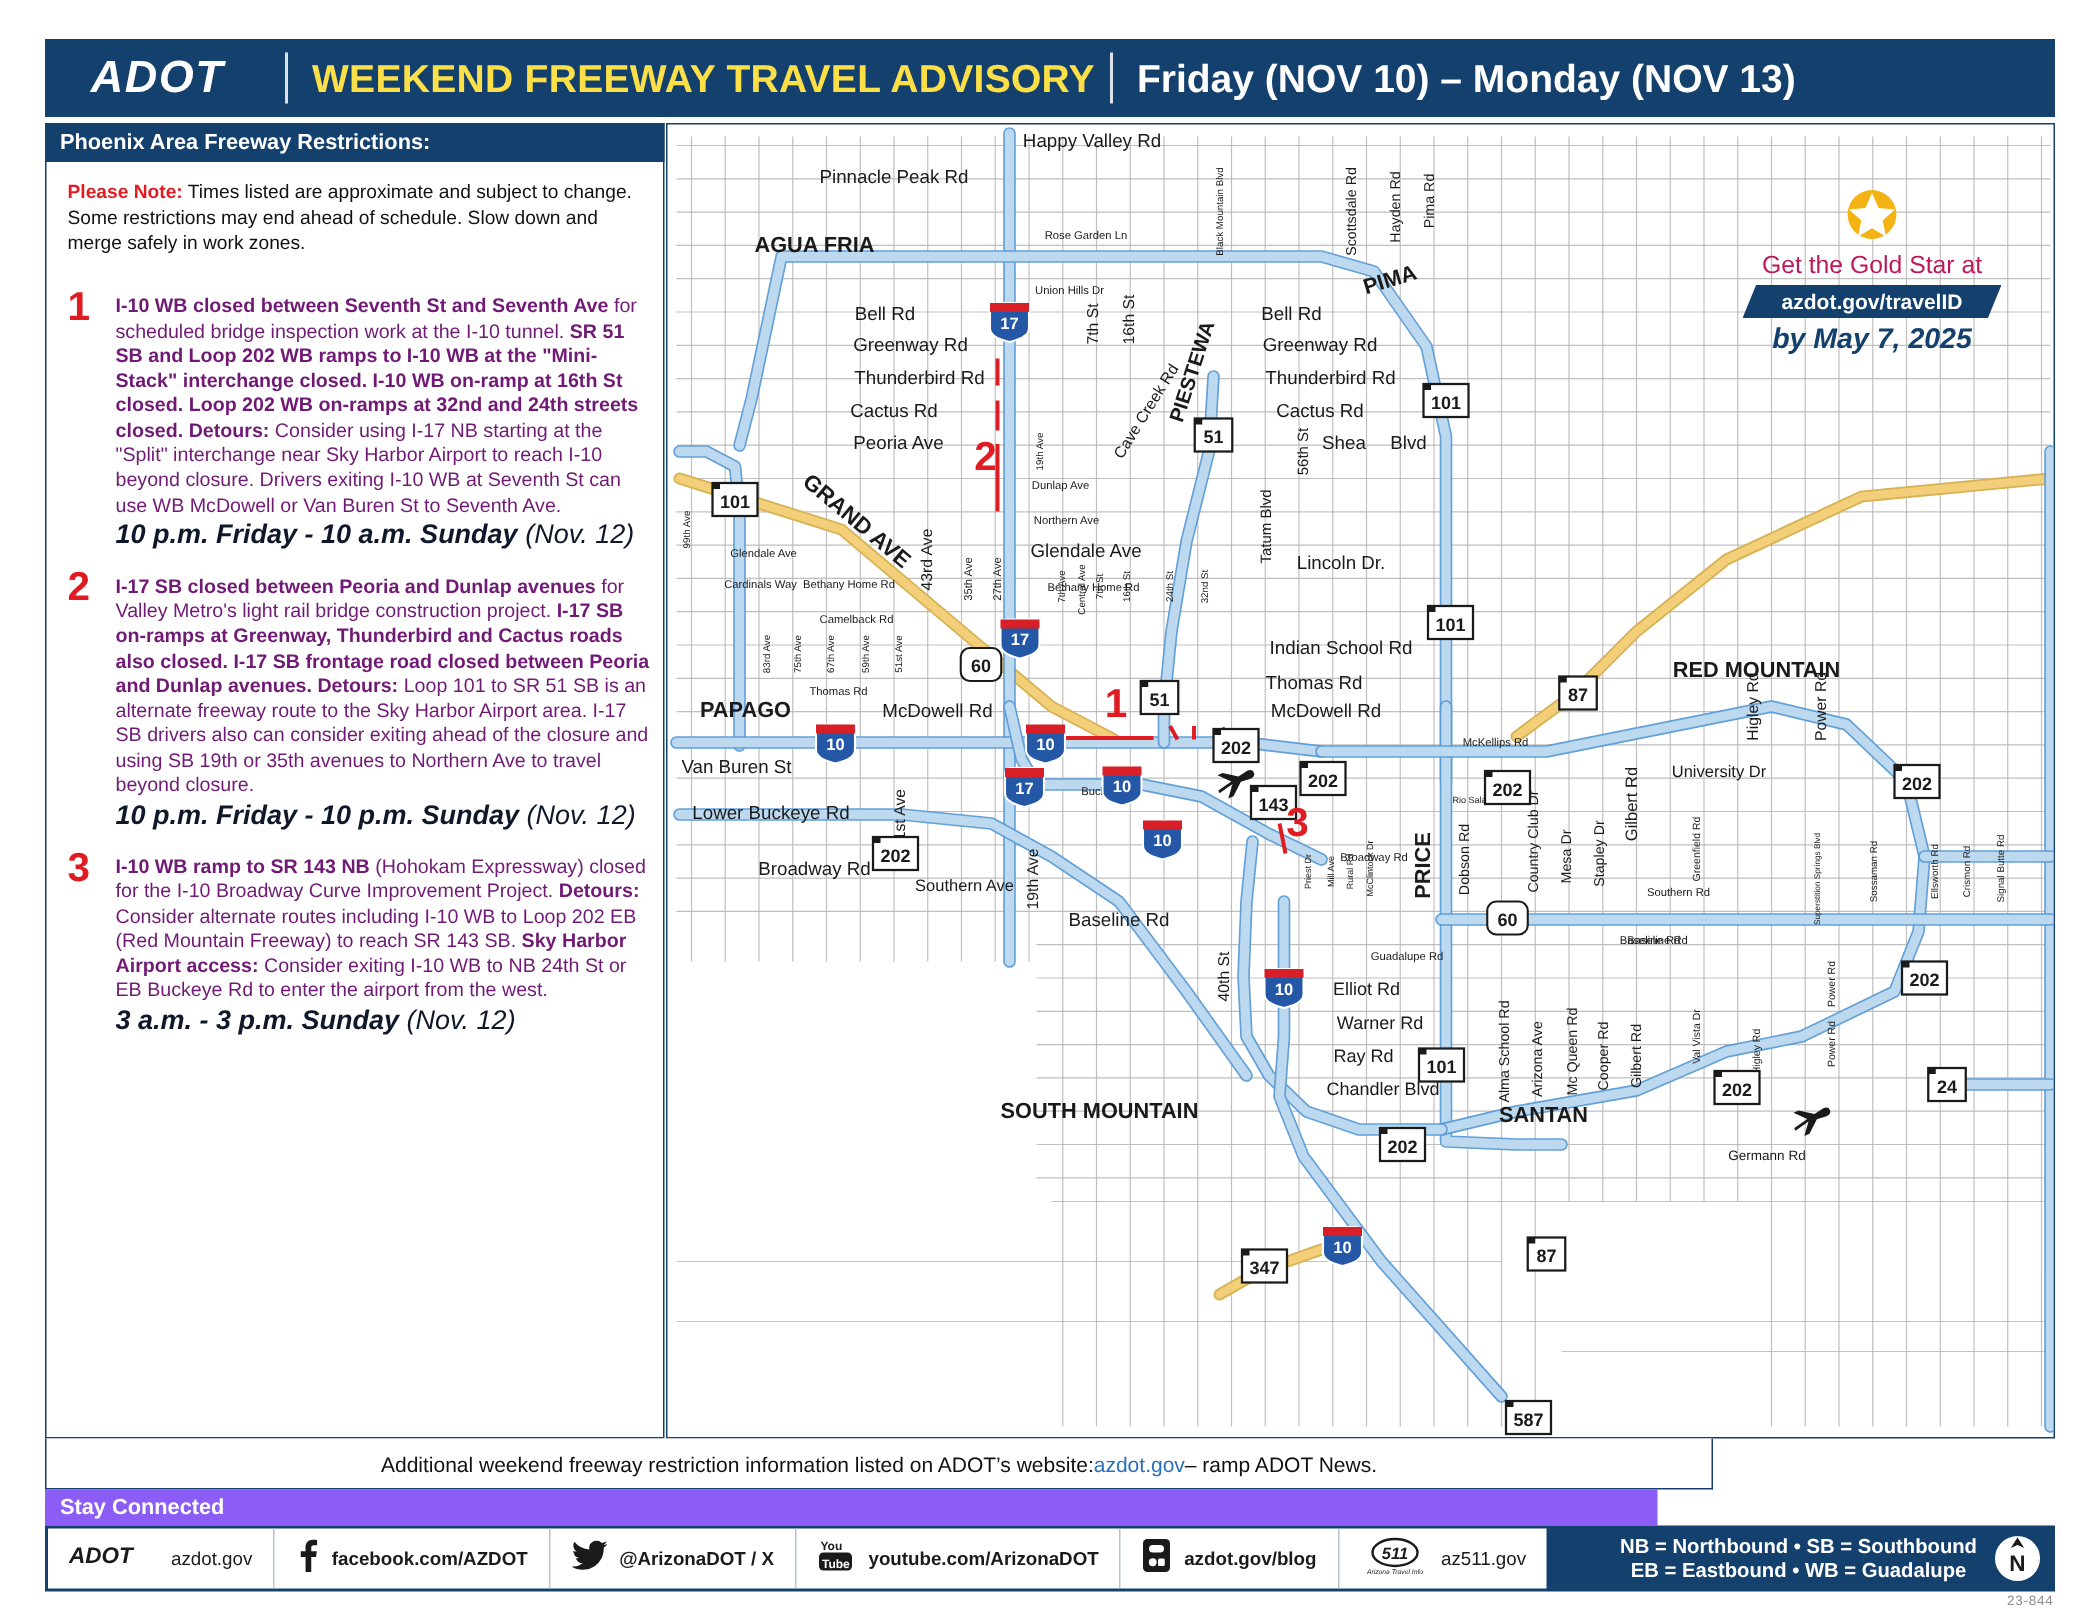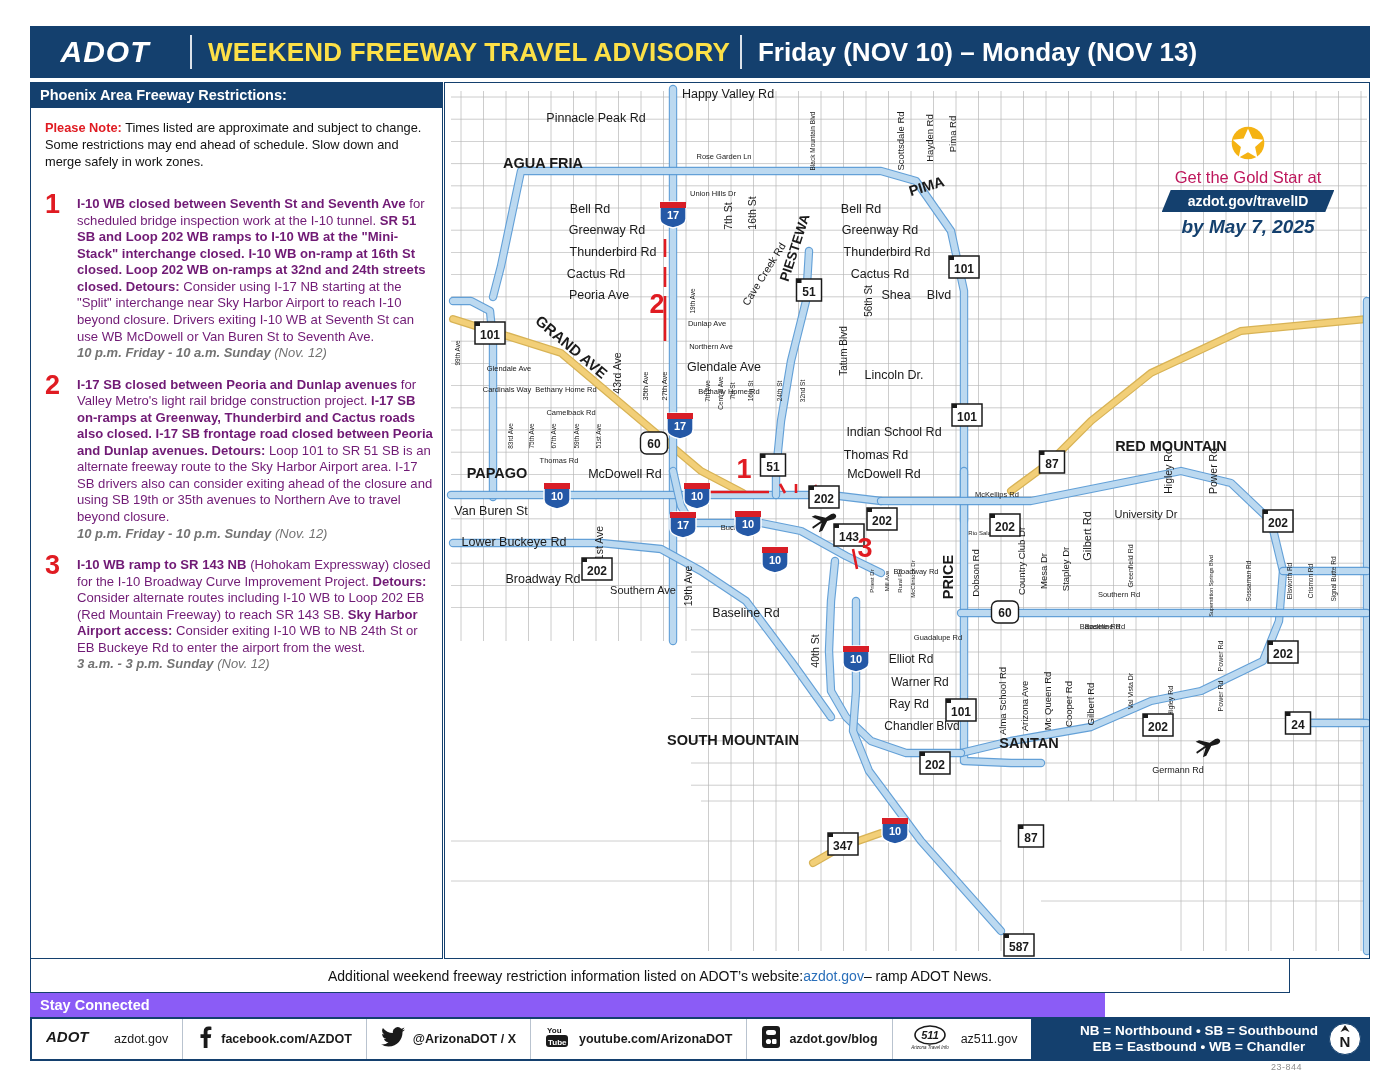--- a/index.html
+++ b/index.html
@@ -20,54 +20,54 @@
   .left-panel{position:absolute;left:30px;top:82px;width:413px;height:877px;border:1px solid #14406e;background:#fff;box-sizing:border-box;}
   .panel-head{position:absolute;left:30px;top:82px;width:413px;height:26px;background:#14406e;color:#fff;font-weight:bold;font-size:14.5px;display:flex;align-items:center;padding-left:10px;box-sizing:border-box;}
   .please-note{position:absolute;left:45px;top:120px;width:385px;text-align:left;font-size:12.8px;line-height:1.32;color:#111;}
   .please-note b{color:#e01b22;}
 
   .restrictions{position:absolute;left:45px;top:196px;width:390px;}
   .restr{position:relative;margin-bottom:15px;padding-left:32px;}
   .restr-num{position:absolute;left:0;top:-5px;font-size:27px;font-weight:bold;color:#e01b22;font-family:"Liberation Sans",sans-serif;line-height:1;}
   .restr-body{font-size:13.1px;line-height:1.265;color:#701a75;}
   .restr-body b{font-weight:bold;}
-  .restr-time{font-size:13px;line-height:1.265;color:#737373;}
+  .restr-time{font-size:18px;line-height:1.265;color:#0f172a;}
   .restr-time b{font-weight:bold;font-style:italic;}
   .restr-time i{font-style:italic;}
 
   
   .map{position:absolute;left:444px;top:82px;width:926px;height:877px;background:#ffffff;border:1px solid #14406e;box-sizing:border-box;overflow:hidden;}
   .map svg{display:block;}
 
   
   .goldstar{position:absolute;left:1128px;top:120px;width:240px;text-align:center;}
   .gs-star{width:46px;height:46px;margin:0 auto 2px auto;}
   .gs-txt{font-size:16.5px;color:#be185d;font-family:"Liberation Sans",sans-serif;}
   .gs-band{display:inline-block;background:#14406e;color:#fff;font-size:14px;font-weight:bold;padding:3px 26px 3px 26px;margin-top:3px;
     clip-path:polygon(9px 0,100% 0,calc(100% - 9px) 100%,0 100%);}
   .gs-by{font-size:19px;font-weight:bold;color:#14406e;margin-top:4px;font-style:italic;}
 
   
-  .addinfo{position:absolute;left:30px;top:959px;width:1260px;height:34px;border:1px solid #14406e;border-top:none;box-sizing:border-box;
+  .addinfo{position:absolute;left:30px;top:959px;width:1112px;height:34px;border:1px solid #14406e;border-top:none;box-sizing:border-box;
            display:flex;align-items:center;justify-content:center;font-size:14px;color:#111;background:#fff;}
   .addinfo a{color:#2a6fba;text-decoration:none;}
 
   
   .stayband{position:absolute;left:30px;top:993px;width:1075px;height:24px;background:#8b5cf6;color:#fff;font-weight:bold;font-size:14.5px;
             display:flex;align-items:center;padding-left:10px;box-sizing:border-box;}
   .social{position:absolute;left:30px;top:1017px;width:1340px;height:44px;background:#14406e;display:flex;align-items:stretch;}
   .social-left{display:flex;align-items:stretch;background:#fff;margin:2px 0 2px 2px;flex:0 0 850px;}
   .sc{display:flex;align-items:center;gap:8px;padding:0 14px;border-right:1px solid #b9c3cf;}
   .sc:last-child{border-right:none;}
   .sc-label{font-size:12.5px;color:#1a1a1a;font-weight:bold;white-space:nowrap;}
   .sc-label.plain{font-weight:normal;}
   .legend{flex:1;display:flex;align-items:center;justify-content:flex-end;padding-right:8px;color:#fff;}
   .legend-txt{font-size:13.5px;font-weight:bold;line-height:1.22;text-align:center;white-space:nowrap;}
   .compass{width:34px;height:34px;margin-left:10px;}
-  .docnum{position:absolute;left:1271px;top:1062px;font-size:9px;color:#8d8d8d;letter-spacing:.5px;}
+  .docnum{position:absolute;left:1338px;top:1062px;font-size:9px;color:#8d8d8d;letter-spacing:.5px;}
 </style>
 </head>
 <body>
 
 <div class="page">
 
   <div class="header">
     <div class="adot-logo">ADOT</div>
     <div class="hdr-div"></div>
     <div class="hdr-title">WEEKEND FREEWAY TRAVEL ADVISORY</div>
@@ -600,21 +600,21 @@
           </svg>
         </span>
         <span class="sc-label plain">az511.gov</span>
       </div>
 
     </div>
 
     <div class="legend">
       <div>
         <div class="legend-txt">NB = Northbound  •  SB = Southbound</div>
-        <div class="legend-txt">EB = Eastbound   •  WB = Chandler</div>
+        <div class="legend-txt">EB = Eastbound   •  WB = Guadalupe</div>
       </div>
       <span class="compass">
         <svg viewBox="0 0 34 34" width="34" height="34">
           <circle cx="17" cy="17" r="15.5" fill="#ffffff" stroke="#14406e" stroke-width="1"></circle>
           <path d="M17 3 L21.5 10 L17 8 L12.5 10 Z" fill="#1a1a1a"></path>
           <text x="17" y="25" text-anchor="middle" font-family="Liberation Sans, sans-serif" font-size="15" font-weight="bold" fill="#1a1a1a">N</text>
         </svg>
       </span>
     </div>
   </div>

